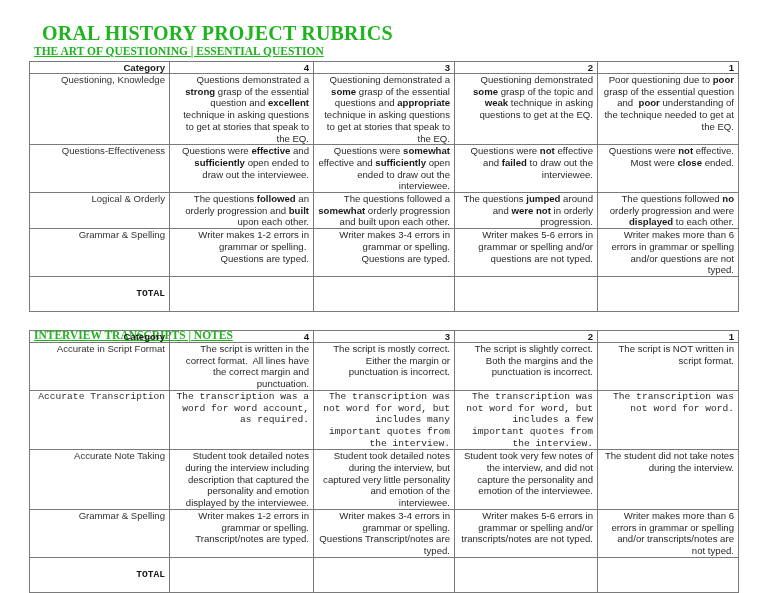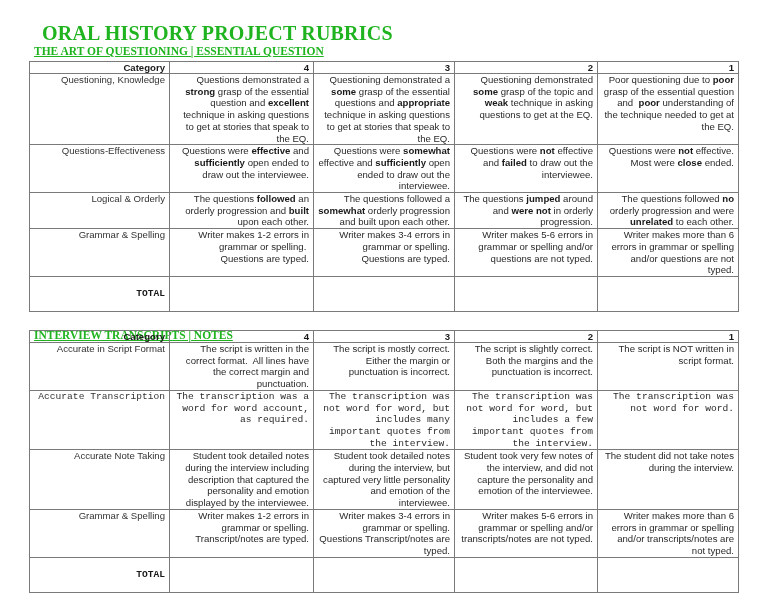--- a/index.html
+++ b/index.html
@@ -59,21 +59,21 @@
         <td>Questions were <b>effective</b> and <b>sufficiently</b> open ended to draw out the interviewee.</td>
         <td>Questions were <b>somewhat</b> effective and <b>sufficiently</b> open ended to draw out the interviewee.</td>
         <td>Questions were <b>not</b> effective and <b>failed</b> to draw out the interviewee.</td>
         <td>Questions were <b>not</b> effective. Most were <b>close</b> ended.</td>
       </tr>
       <tr style="height: 24px;">
         <td class="cat">Logical &amp; Orderly</td>
         <td>The questions <b>followed</b> an orderly progression and <b>built</b> upon each other.</td>
         <td>The questions followed a <b>somewhat</b> orderly progression and built upon each other.</td>
         <td>The questions <b>jumped</b> around and <b>were not</b> in orderly progression.</td>
-        <td>The questions followed <b>no</b> orderly progression and were <b>unrelated</b> to each other.</td>
+        <td>The questions followed <b>no</b> orderly progression and were <b>displayed</b> to each other.</td>
       </tr>
       <tr style="height: 35px;">
         <td class="cat">Grammar  &amp; Spelling</td>
         <td>Writer makes 1-2 errors in grammar or spelling.&nbsp; Questions are typed.</td>
         <td>Writer makes 3-4 errors in grammar or spelling. Questions are typed.</td>
         <td>Writer makes 5-6 errors in grammar or spelling and/or questions are not typed.</td>
         <td>Writer makes more than 6 errors in grammar or spelling and/or questions are not typed.</td>
       </tr>
       <tr class="total" style="height: 35px;">
         <td class="cat">TOTAL</td>

